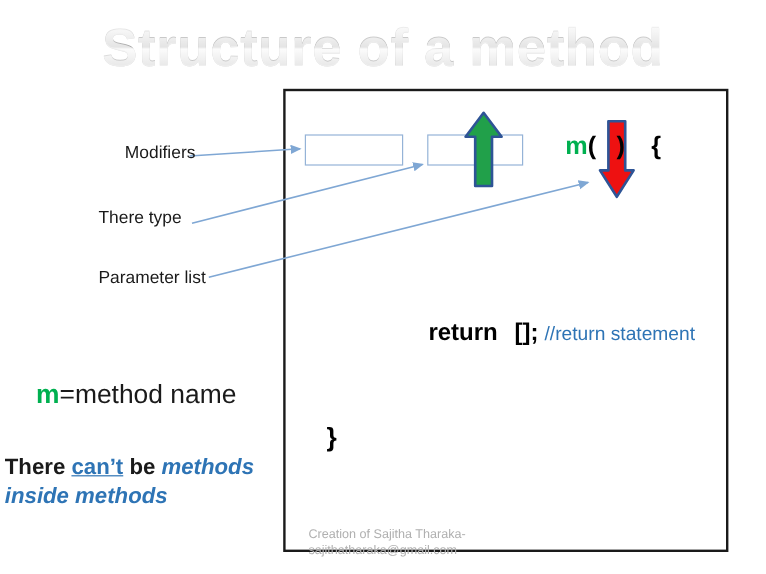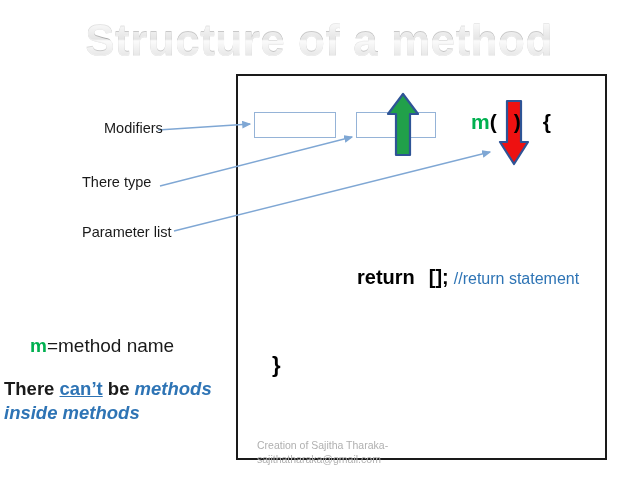--- a/index.html
+++ b/index.html
@@ -145,22 +145,22 @@
     top: 352px;
     font-size: 22px;
     font-weight: bold;
     color: #000000;
   }
 
   
   #note-mname {
     position: absolute;
     left: 30px;
-    top: 335px;
-    font-size: 19px;
+    top: 316px;
+    font-size: 22px;
     color: #1a1a1a;
     white-space: nowrap;
   }
   #note-mname .m-green { color: #00b050; font-weight: bold; }
 
   
   #note-nomethods {
     position: absolute;
     left: 4px;
     top: 377px;

